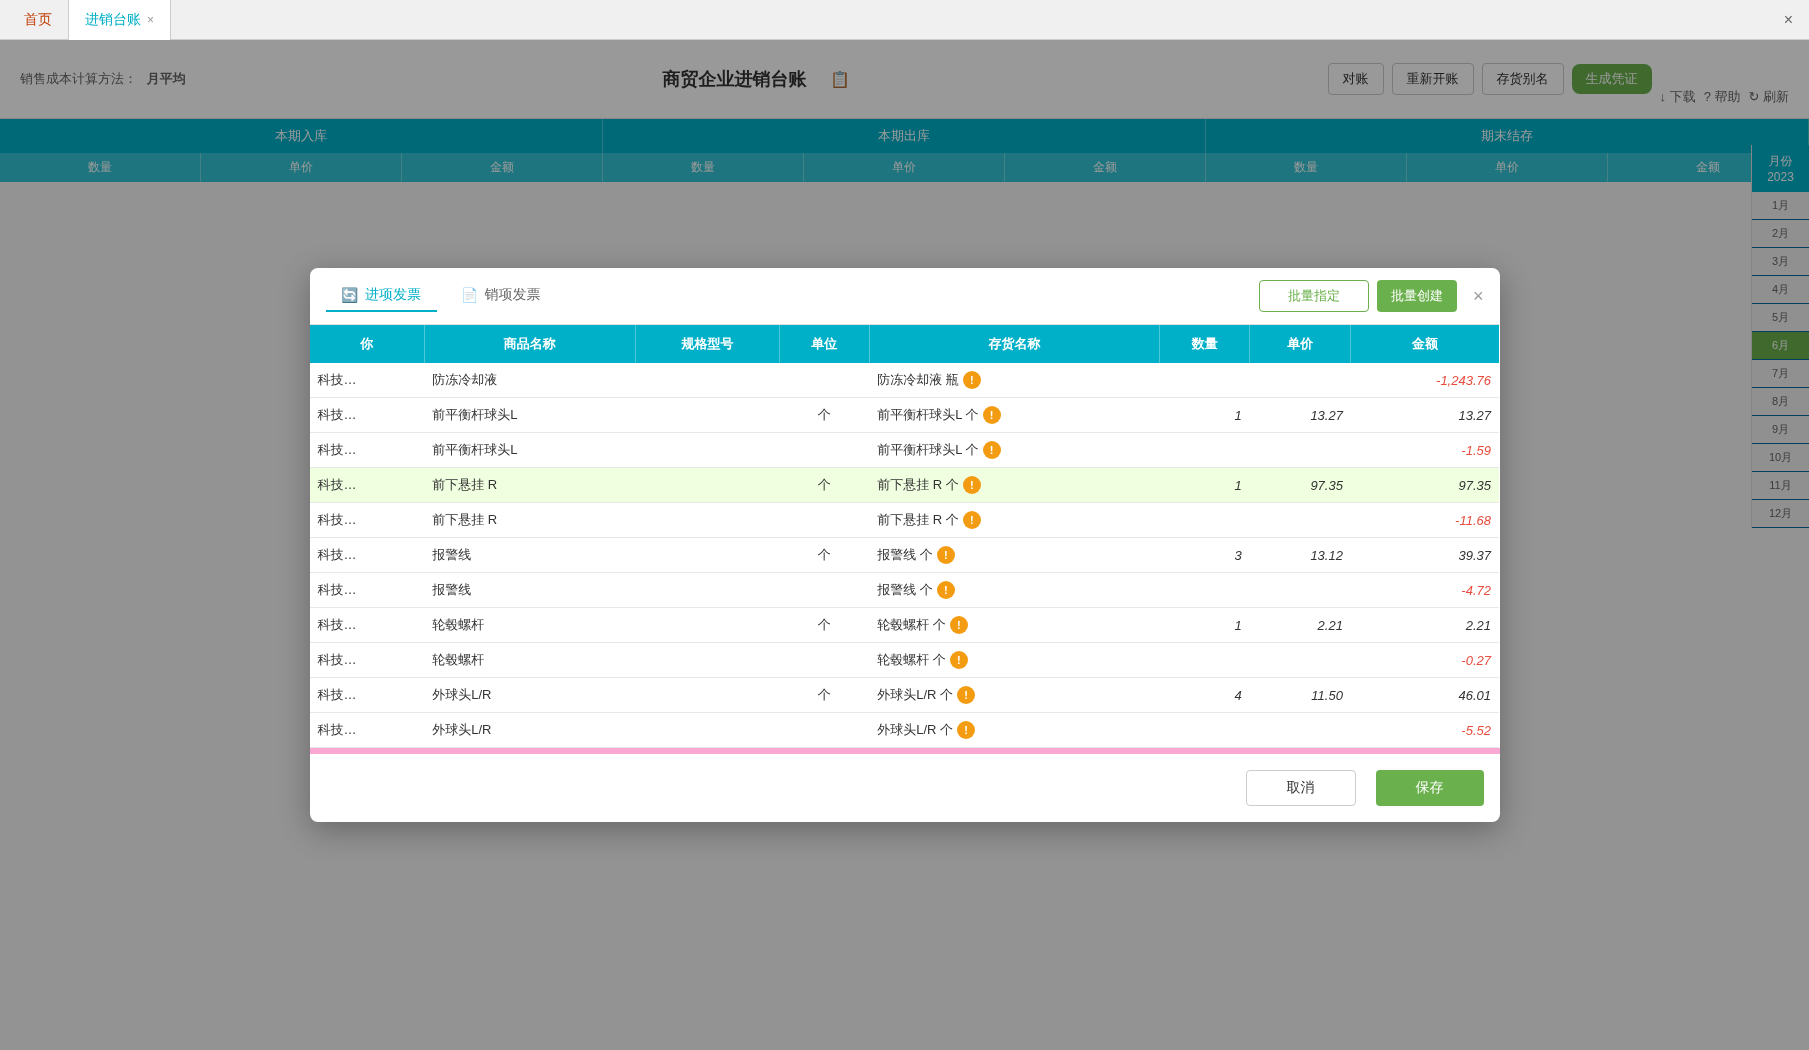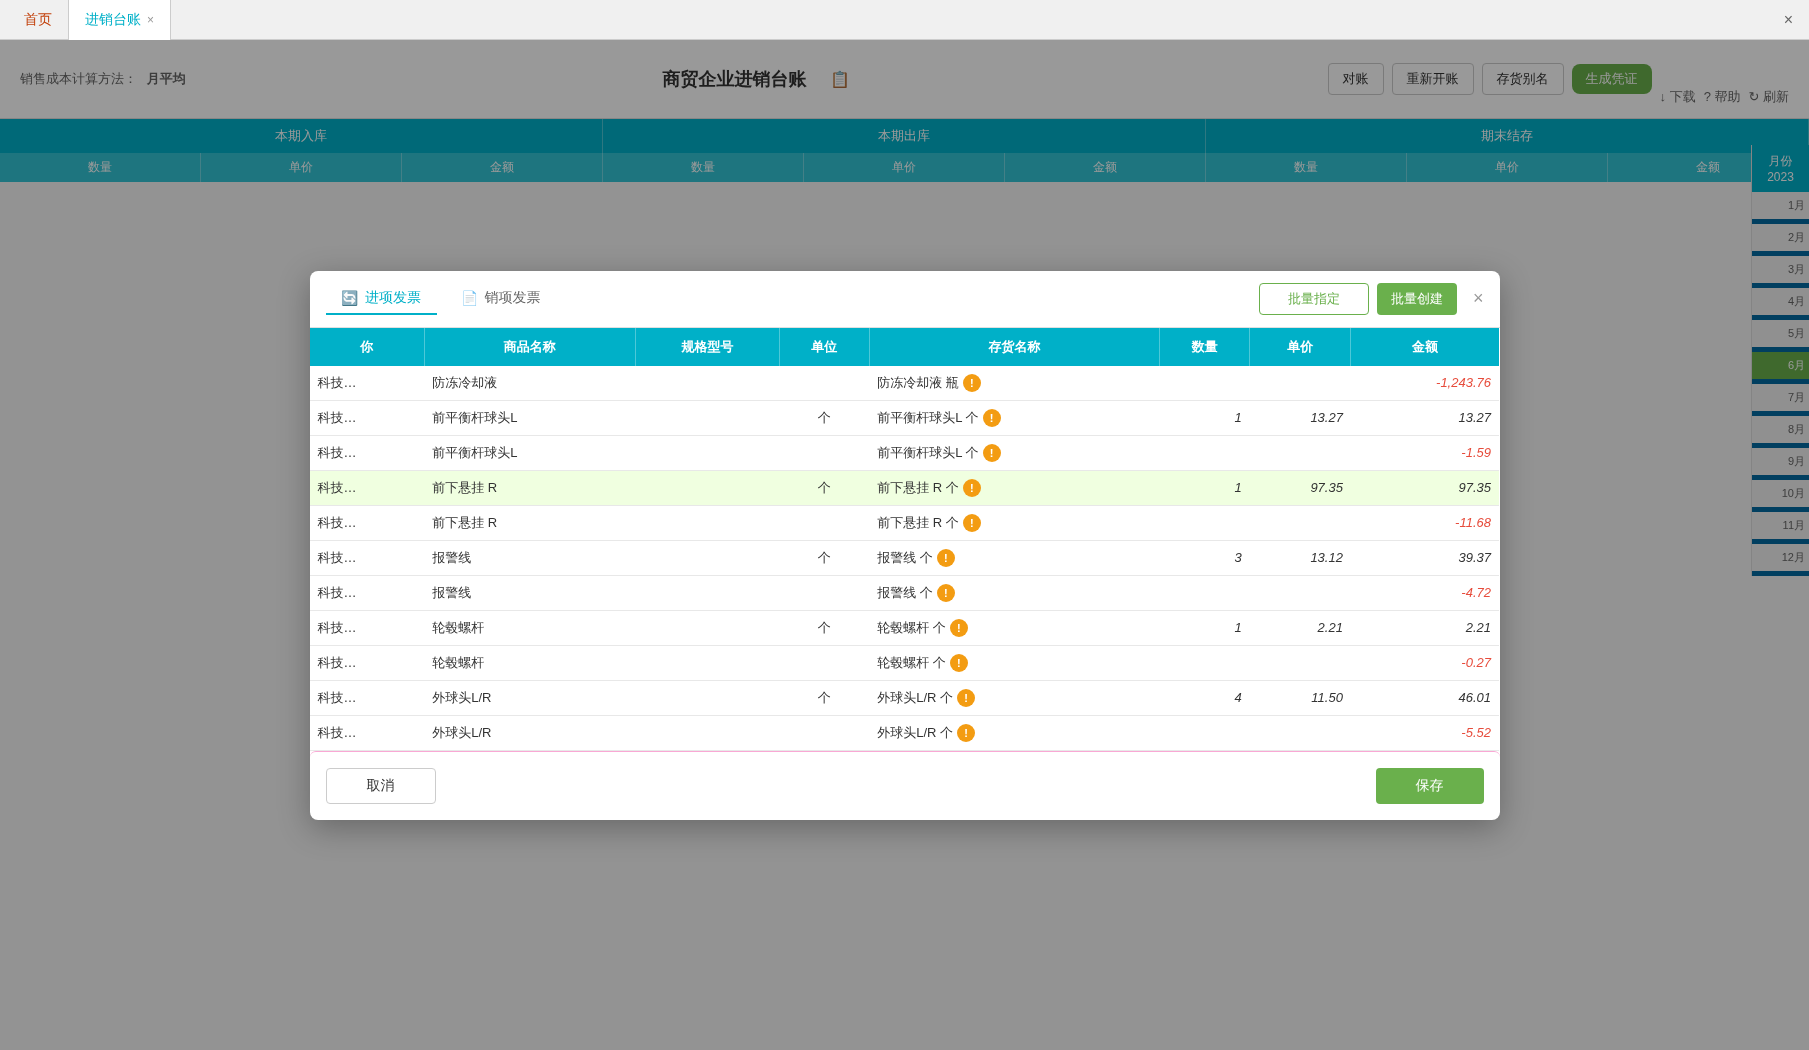--- a/index.html
+++ b/index.html
@@ -245,25 +245,24 @@
       font-size: 11px;
       font-weight: bold;
       text-align: center;
       line-height: 18px;
       margin-left: 4px;
     }
 
     
     .modal-footer {
       display: flex;
-      justify-content: space-between;
+      justify-content: flex-end;
       gap: 20px;
       padding: 16px;
-      border-top: 1px solid #f9a8d4;
-      border-radius: 6px;
+      border-top: 6px solid #f9a8d4;
     }
     .btn-cancel {
       border: 1px solid #ccc;
       background: white;
       color: #333;
       padding: 8px 40px;
       border-radius: 4px;
       cursor: pointer;
       font-size: 14px;
     }
@@ -315,24 +314,24 @@
     .month-col {
       position: absolute;
       right: 0;
       top: 105px;
       width: 58px;
       background: #f0f0f0;
       border-left: 1px solid #ddd;
     }
     .month-item {
       padding: 6px 4px;
-      text-align: right;
+      text-align: center;
       font-size: 11px;
       color: #666;
-      border-bottom: 5px solid #0369a1;
+      border-bottom: 1px solid #0369a1;
       cursor: pointer;
     }
     .month-item.active {
       background: #6ab04c;
       color: white;
     }
     .month-header {
       background: #00b0c8;
       color: white;
       padding: 8px 4px;

